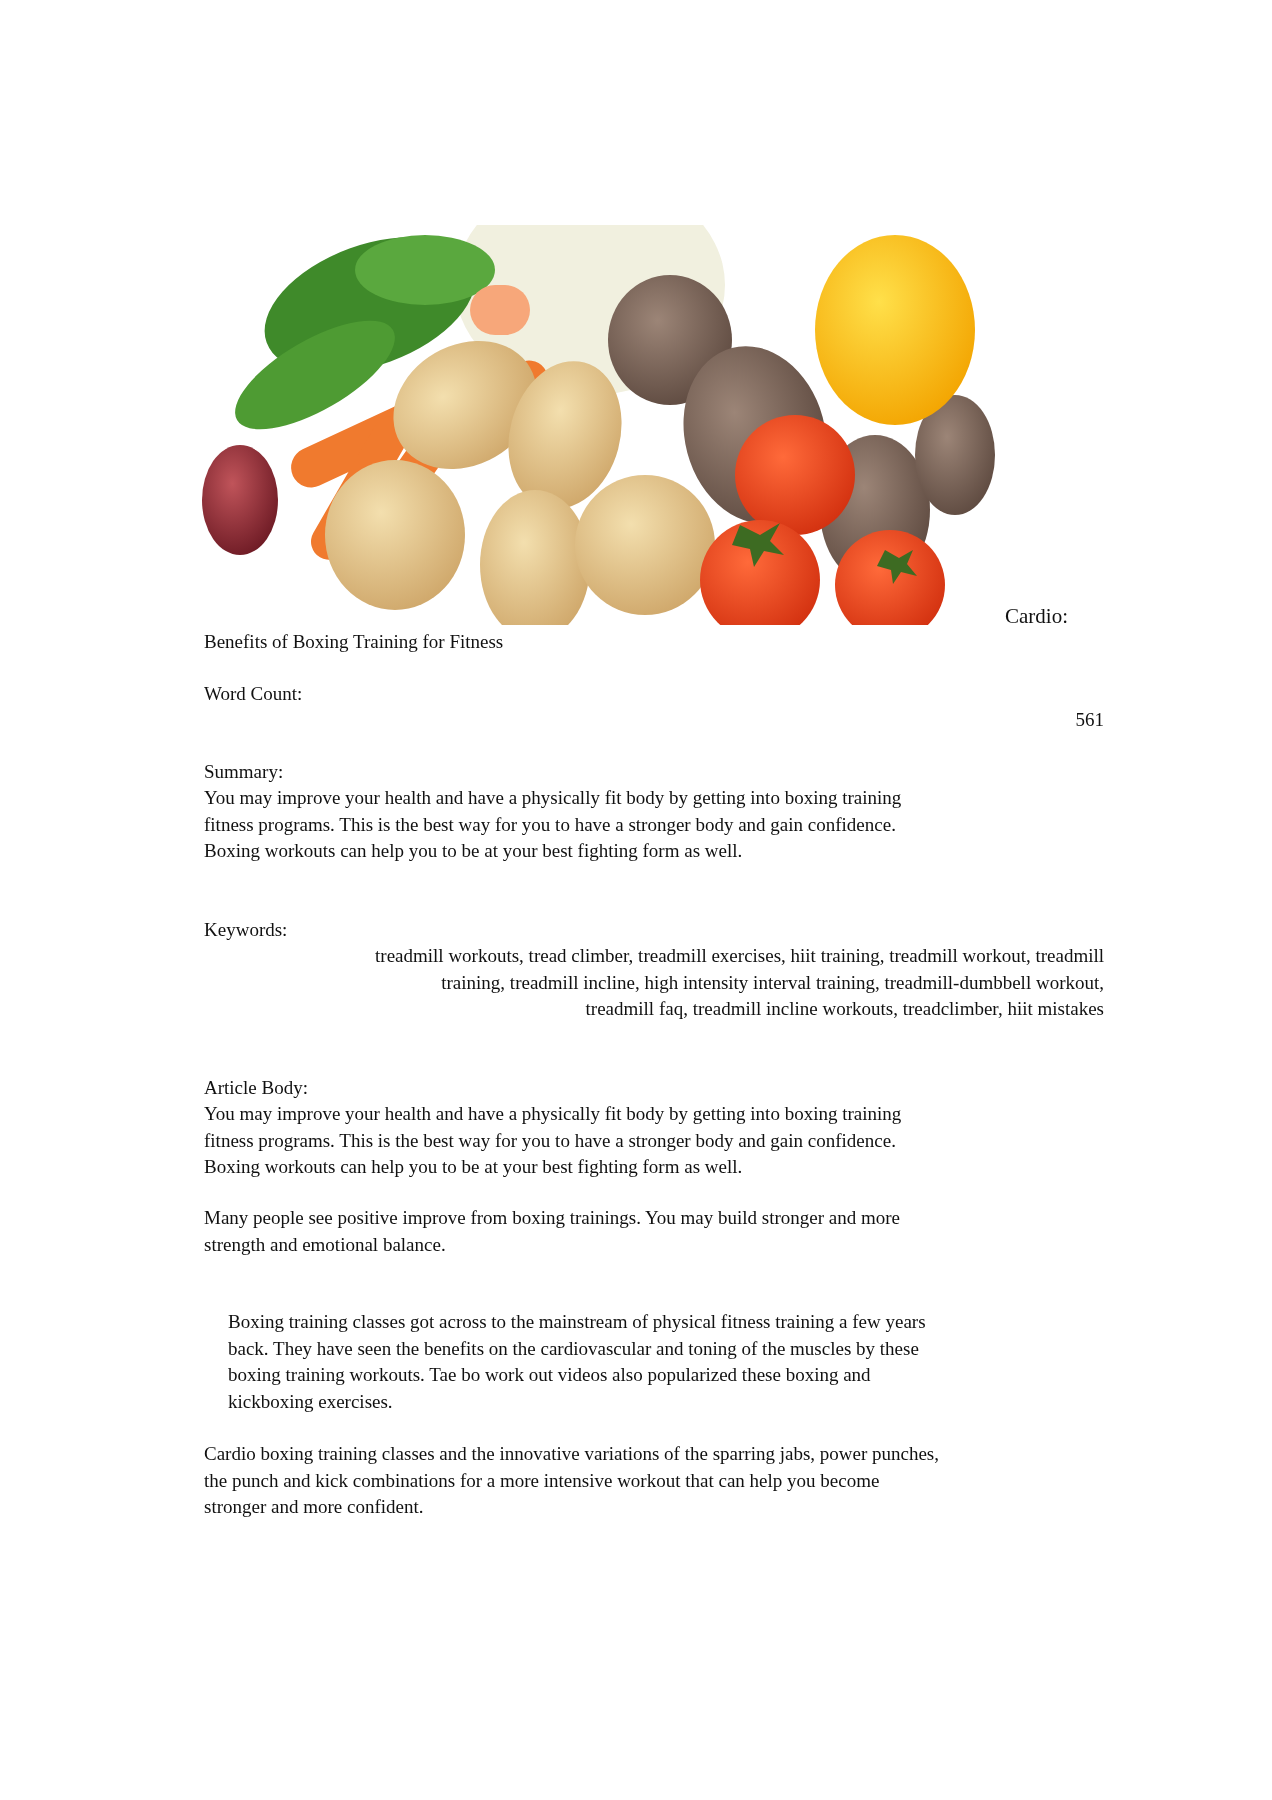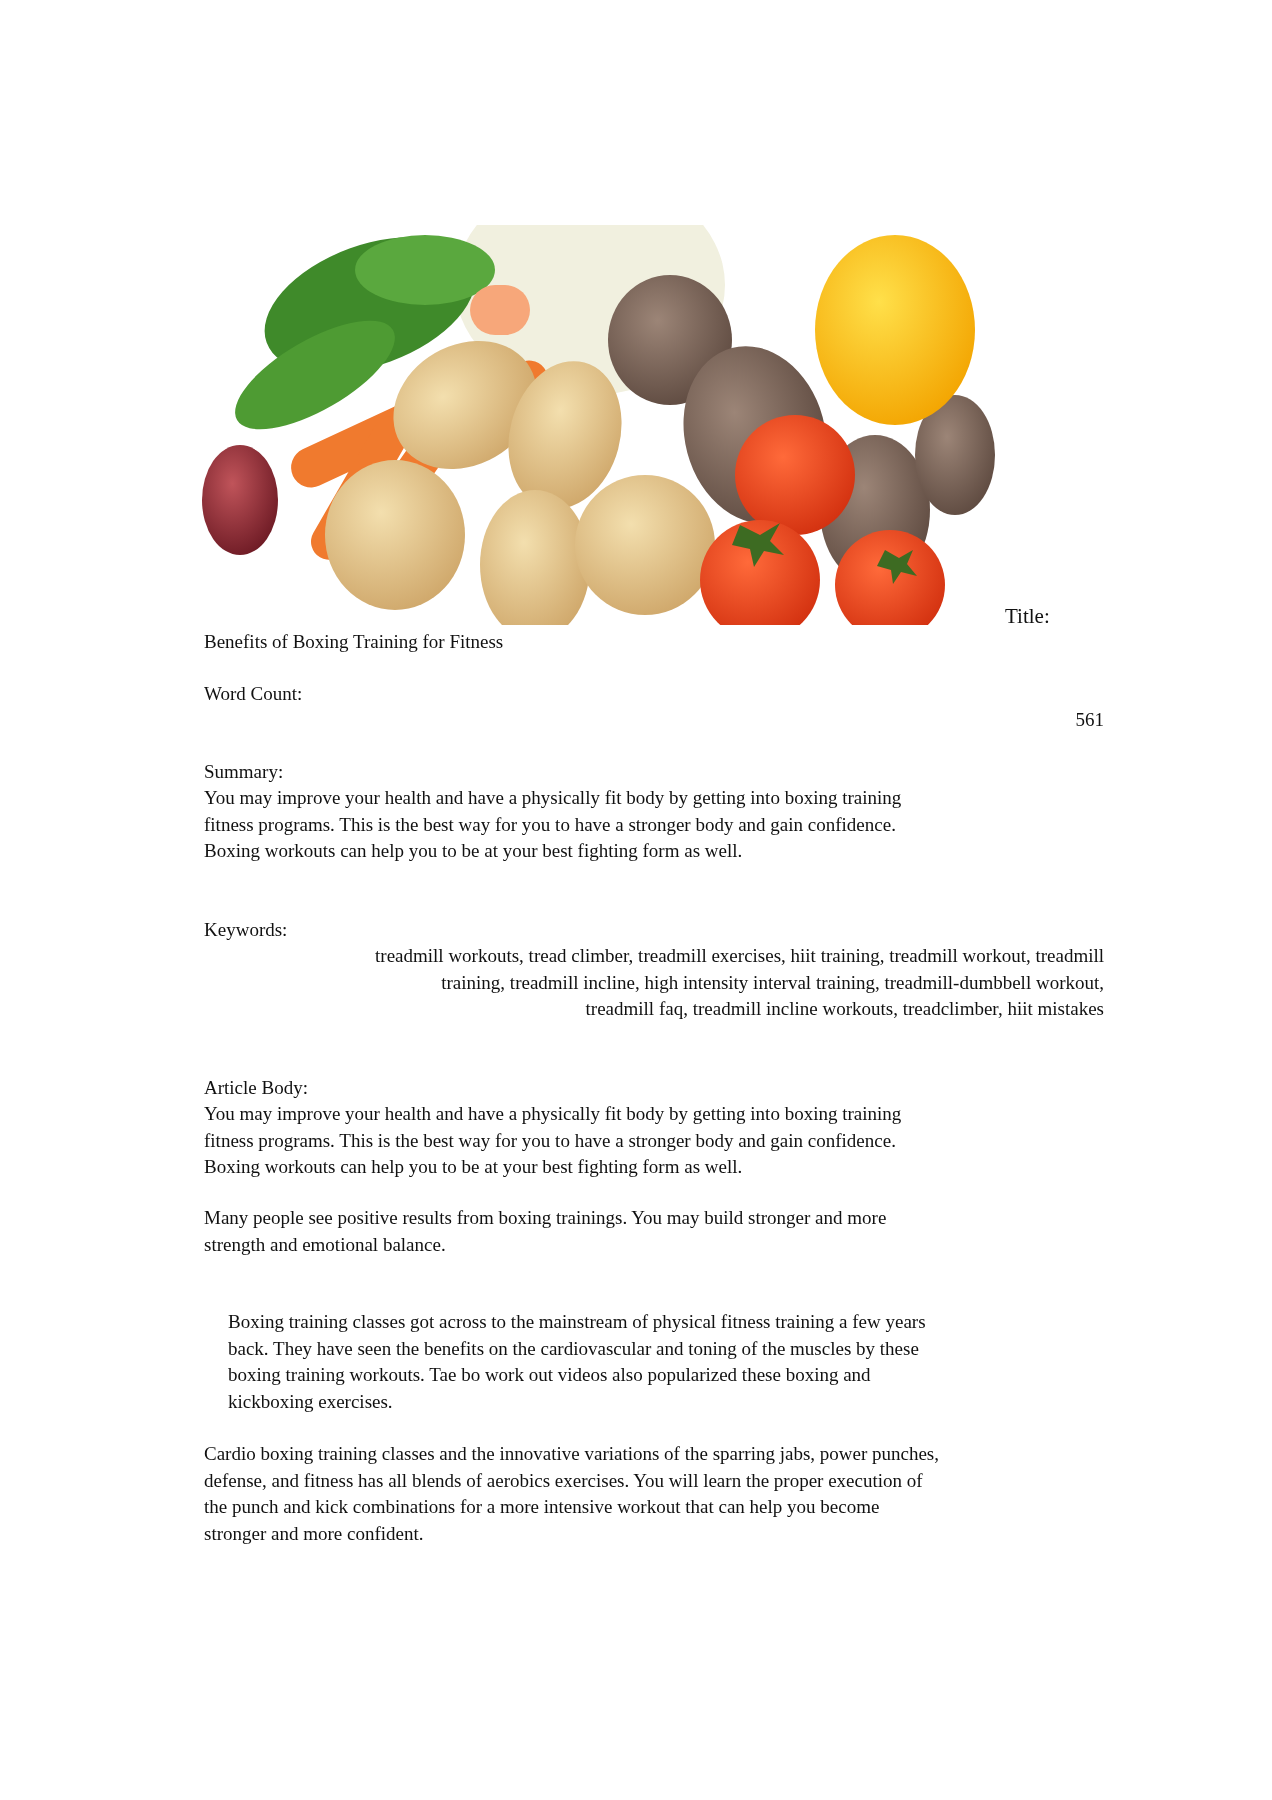--- a/index.html
+++ b/index.html
@@ -88,21 +88,21 @@
       <circle cx="600" cy="250" r="60" fill="url(#tom)"></circle>
       <circle cx="565" cy="355" r="60" fill="url(#tom)"></circle>
       <circle cx="695" cy="360" r="55" fill="url(#tom)"></circle>
       <g fill="#3d6b22">
         <path d="M545 300 l20 10 l20 -12 l-10 18 l14 14 l-20 -4 l-10 16 l-4 -18 l-18 -4 z"></path>
         <path d="M690 325 l14 8 l14 -8 l-6 14 l10 12 l-16 -4 l-8 12 l-2 -14 l-14 -4 z"></path>
       </g>
     </svg>
   </div>
 
-  <span class="title-label">Title:</span>
+  <span class="title-label">Cardio:</span>
 
   <div class="text" style="top:629px;">Benefits of Boxing Training for Fitness</div>
 
   <div class="text" style="top:681px;">Word Count:</div>
   <div class="text" style="top:707px;text-align:right;">561</div>
 
   <div class="text" style="top:759px;">Summary:</div>
   <div class="text" style="top:785px;">
     <span class="line">You may improve your health and have a physically fit body by getting into boxing training</span>
     <span class="line">fitness programs. This is the best way for you to have a stronger body and gain confidence.</span>
@@ -118,31 +118,30 @@
 
   <div class="text" style="top:1075px;">Article Body:</div>
 
   <div class="text" style="top:1101px;">
     <span class="line">You may improve your health and have a physically fit body by getting into boxing training</span>
     <span class="line">fitness programs. This is the best way for you to have a stronger body and gain confidence.</span>
     <span class="line">Boxing workouts can help you to be at your best fighting form as well.</span>
   </div>
 
   <div class="text" style="top:1205px;">
-    <span class="line">Many people see positive results from boxing trainings. You may build stronger and more</span>
+    <span class="line">Many people see positive improve from boxing trainings. You may build stronger and more</span>
     <span class="line">strength and emotional balance.</span>
   </div>
 
   <div class="text" style="top:1309px;margin-left:24px;">
     <span class="line">Boxing training classes got across to the mainstream of physical fitness training a few years</span>
     <span class="line">back. They have seen the benefits on the cardiovascular and toning of the muscles by these</span>
     <span class="line">boxing training workouts. Tae bo work out videos also popularized these boxing and</span>
     <span class="line">kickboxing exercises.</span>
   </div>
 
   <div class="text" style="top:1441px;">
     <span class="line">Cardio boxing training classes and the innovative variations of the sparring jabs, power punches,</span>
-    <span class="line">defense, and fitness has all blends of aerobics exercises. You will learn the proper execution of</span>
     <span class="line">the punch and kick combinations for a more intensive workout that can help you become</span>
     <span class="line">stronger and more confident.</span>
   </div>
 
 </div>
 
 </body></html>

